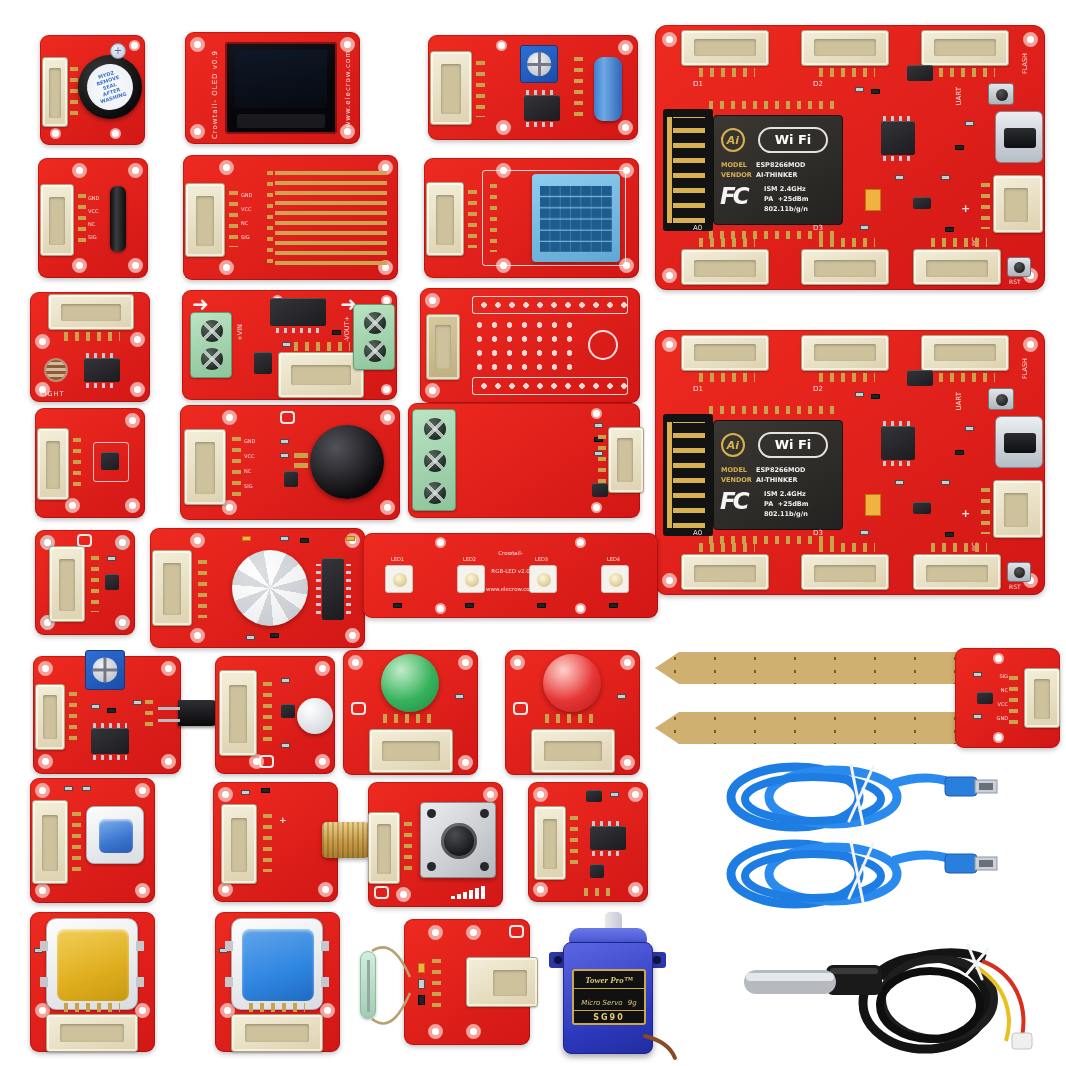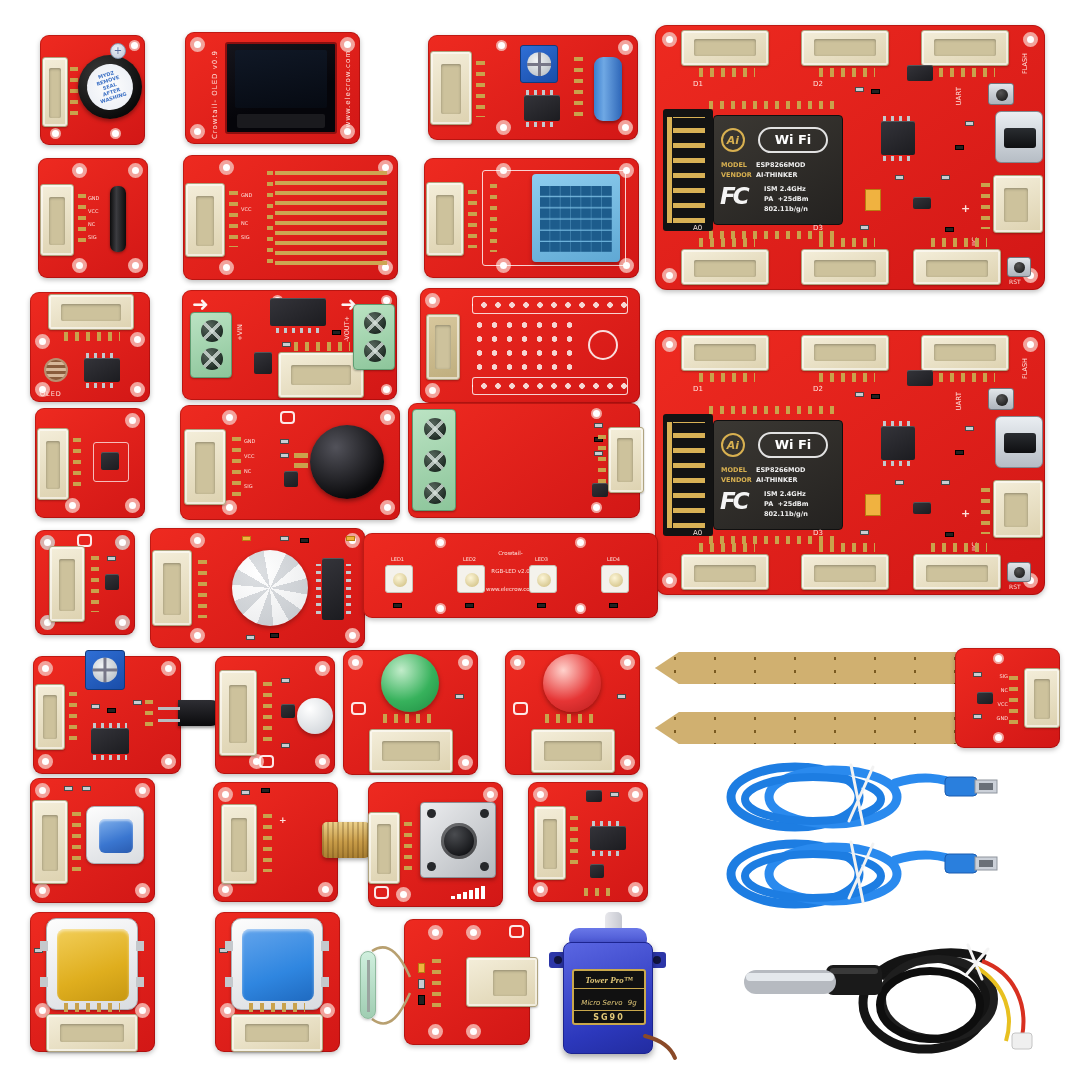--- a/index.html
+++ b/index.html
@@ -232,21 +232,21 @@
   <i class="hole hBL"></i>
   <i class="hole hBR"></i>
   <div class="jst" style="left:18px;top:2px;width:86px;height:36px">
         <div class="slot" style="left:12px;top:9px;width:60px;height:17px"></div>
       </div>
   <i class="pins-h" style="left:34px;top:40px;width:56px;height:9px"></i>
   <div style="position:absolute;left:14px;top:66px;width:24px;height:24px;border-radius:50%;background:repeating-linear-gradient(0deg,#8a5c3c 0 3px,#d8b89a 3px 6px);border:2px solid #b89070"></div>
   <div class="ic" style="left:54px;top:66px;width:36px;height:24px"></div>
   <i class="legs" style="left:56px;top:61px;width:32px"></i>
   <i class="legs" style="left:56px;top:91px;width:32px"></i>
-  <span class="txt" style="left:10px;bottom:4px;font-size:6.5px;letter-spacing:1px">OLED</span>
+  <span class="txt" style="left:10px;bottom:4px;font-size:6.5px;letter-spacing:1px">LIGHT</span>
 </div>
 
 <div class="pcb" style="left:182px;top:290px;width:215px;height:110px">
   <i class="hole sm" style="top:5px;left:90px"></i>
   <i class="hole sm hTR"></i>
   <i class="hole sm hBR"></i>
   <span class="arrow" style="left:10px;top:2px">➜</span>
   <span class="arrow" style="right:40px;top:2px">➜</span>
   <div class="term" style="left:8px;top:22px;width:42px;height:66px">
     <i class="screw" style="left:10px;top:7px"></i>

